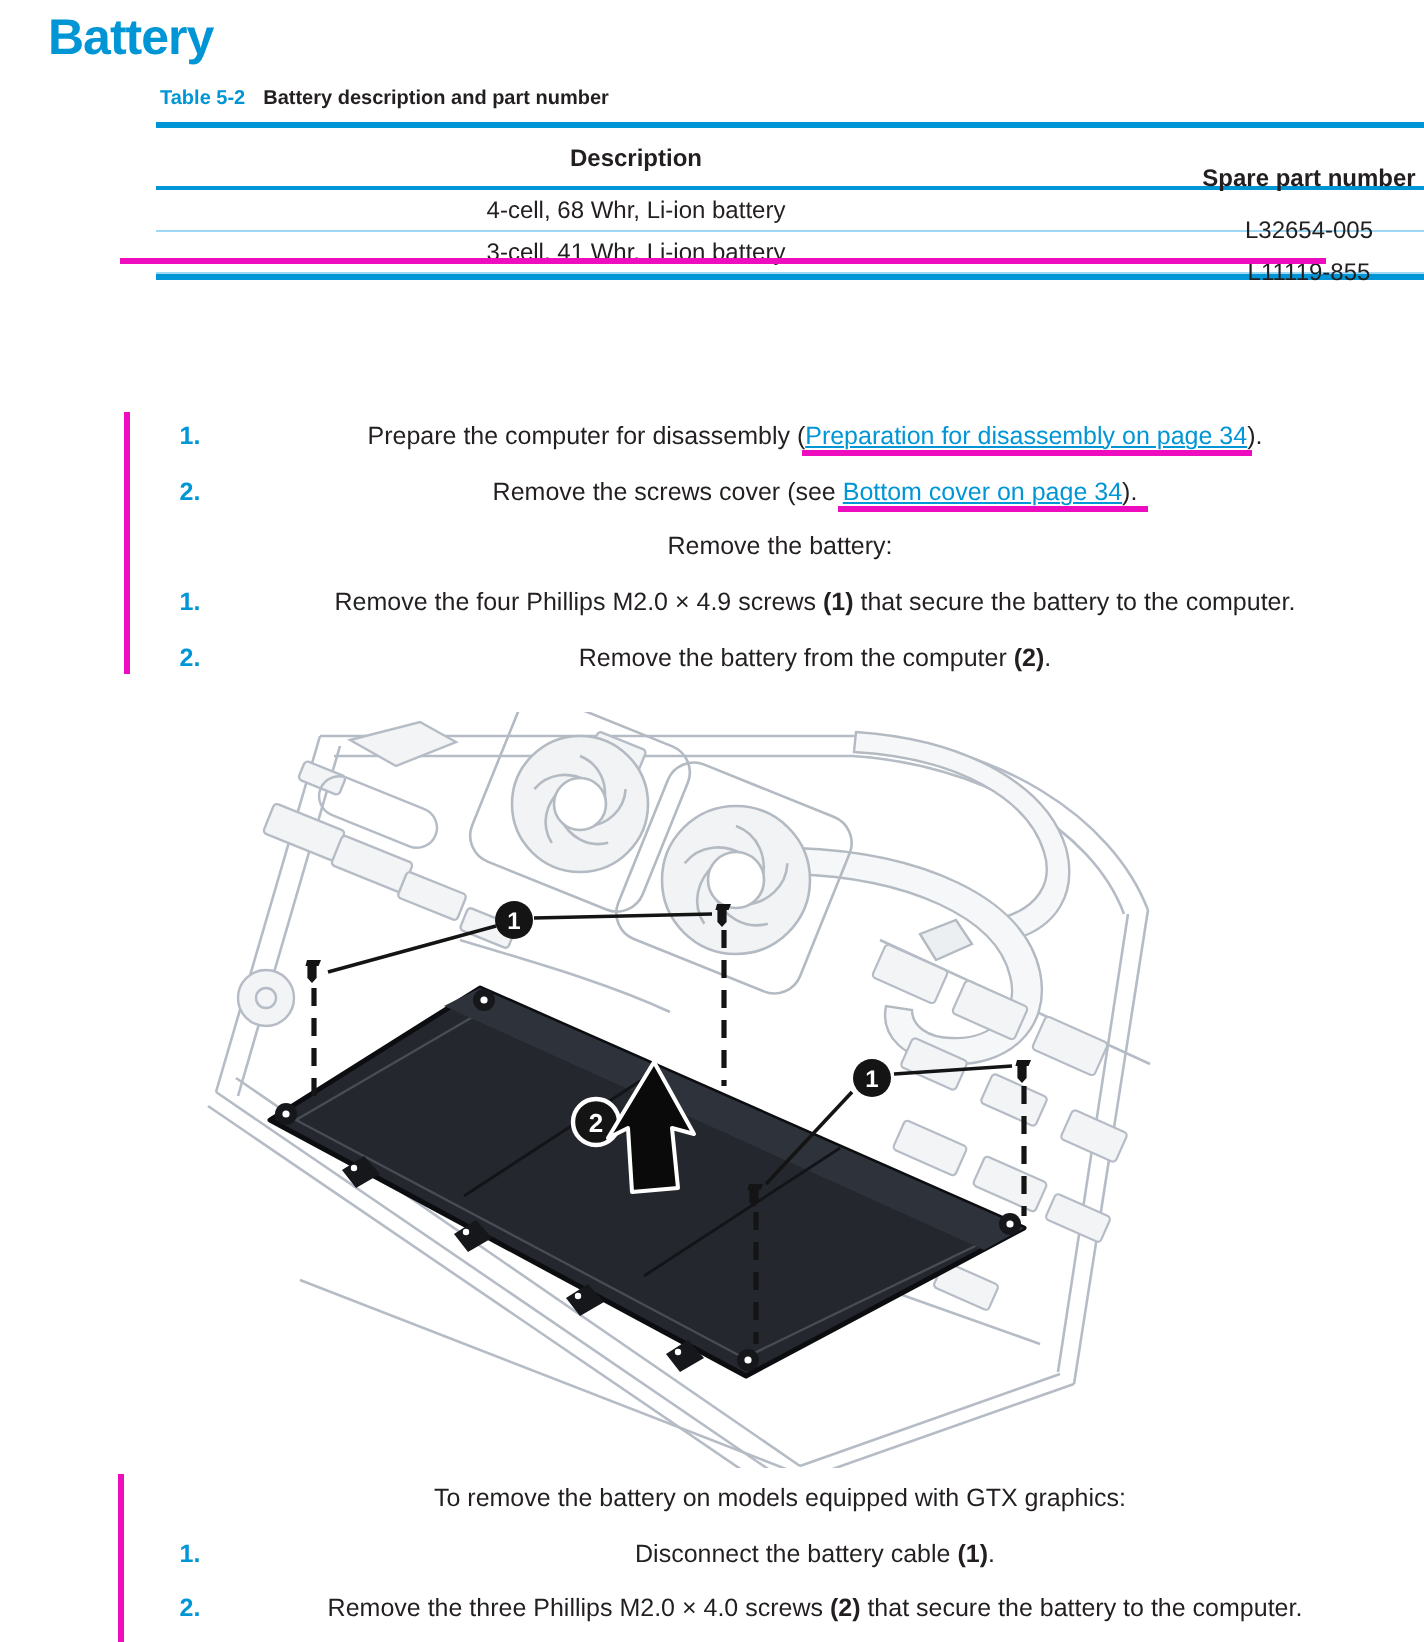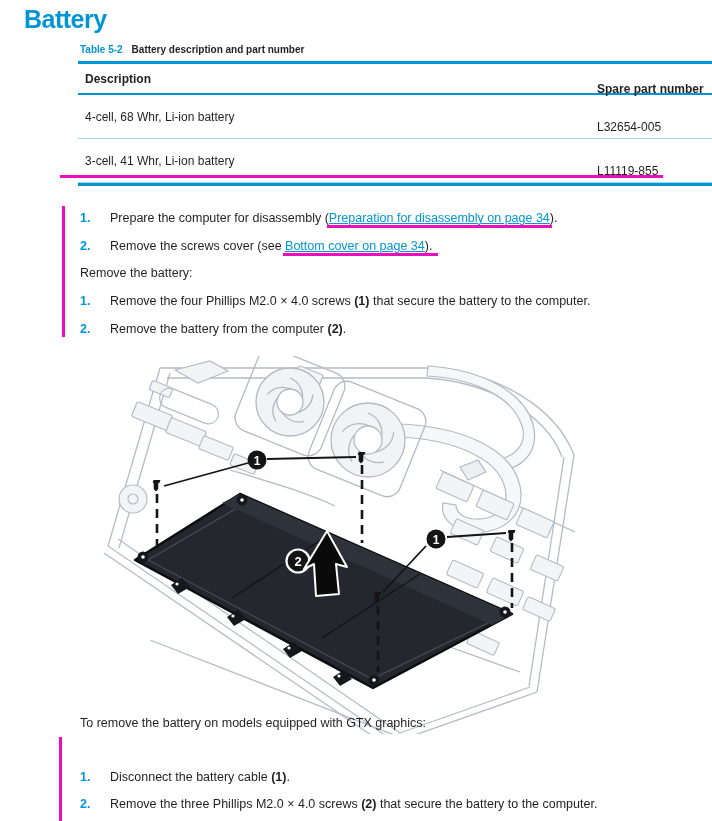--- a/index.html
+++ b/index.html
@@ -8,36 +8,36 @@
     --magenta:#ee0dbe;
     --ink:#231f20;
     --art:#b5bcc5;
     --artfill:#f2f4f6;
   }
   *{box-sizing:border-box;margin:0;padding:0;}
   html,body{background:#fff;}
   .page{
     position:relative;width:712px;height:821px;overflow:hidden;
     background:#fff;color:var(--ink);
-    font-family:"Liberation Sans",sans-serif;font-size:12.5px;
+    font-family:"Liberation Sans",sans-serif;font-size:12.5px;text-align:center;
   }
   .h1{
     position:absolute;left:24px;top:5px;
     font-size:25px;font-weight:bold;color:var(--blue);letter-spacing:-0.5px;
   }
   .caption{position:absolute;left:80px;top:44px;font-size:10px;font-weight:bold;}
   .caption .lab{color:var(--blue);margin-right:9px;}
   .parttable{
     position:absolute;left:78px;top:61px;width:634px;
     border-top:3px solid var(--blue);border-bottom:3px solid var(--blue);
     font-size:12px;
   }
   .trow{display:flex;align-items:center;gap:46px;}
   .thead{height:31px;font-weight:bold;border-bottom:2px solid var(--blue);}
-  .tbody{height:44px;border-bottom:1.5px solid var(--ltblue);position:relative;}
+  .tbody{height:21px;border-bottom:1.5px solid var(--ltblue);position:relative;}
   .col-desc{flex:1;padding-left:7px;}
   .col-part{width:115px;flex:none;margin-top:20px;}
   .hl-row::after{
     content:"";position:absolute;left:-18px;right:49px;bottom:4px;height:3px;
     background:var(--magenta);z-index:3;
   }
   .para{position:absolute;left:80px;width:620px;}
   .step{position:absolute;left:80px;width:625px;display:flex;}
   .step .num{width:30px;flex:none;color:var(--blue);font-weight:bold;}
   .step .body{flex:1;}
@@ -89,21 +89,21 @@
 
   <div class="step" style="top:239px">
     <span class="num">2.</span>
     <span class="body"><span>Remove the screws cover (see </span><span class="link annot ext"><span>Bottom cover on page 34</span></span><span>).</span></span>
   </div>
 
   <div class="para" style="top:266px">Remove the battery:</div>
 
   <div class="step" style="top:294px">
     <span class="num">1.</span>
-    <span class="body"><span>Remove the four Phillips M2.0 × 4.0 screws </span><b>(1)</b><span> that secure the battery to the computer.</span></span>
+    <span class="body"><span>Remove the four Phillips M2.0 × 4.9 screws </span><b>(1)</b><span> that secure the battery to the computer.</span></span>
   </div>
 
   <div class="step" style="top:322px">
     <span class="num">2.</span>
     <span class="body"><span>Remove the battery from the computer </span><b>(2)</b><span>.</span></span>
   </div>
 
   <div class="changebar" style="left:62px;top:206px;height:131px"></div>
   <div class="changebar" style="left:59px;top:737px;height:84px"></div>
 
@@ -244,21 +244,21 @@
       </g>
       <g>
         <circle cx="298" cy="561" r="11.5" fill="#141414" stroke="#ffffff" stroke-width="2.2"></circle>
         <text class="co" x="298" y="566" text-anchor="middle" font-size="13" fill="#ffffff">2</text>
       </g>
 
       <polygon points="327,531 347,567 336,564 339,594 316,596 314,564 304,569" fill="#0a0a0a" stroke="#ffffff" stroke-width="2" stroke-linejoin="round"></polygon>
     </svg>
   </div>
 
-  <div class="para" style="top:716px">To remove the battery on models equipped with GTX graphics:</div>
+  <div class="para" style="top:742px">To remove the battery on models equipped with GTX graphics:</div>
 
   <div class="step" style="top:770px">
     <span class="num">1.</span>
     <span class="body"><span>Disconnect the battery cable </span><b>(1)</b><span>.</span></span>
   </div>
 
   <div class="step" style="top:797px">
     <span class="num">2.</span>
     <span class="body"><span>Remove the three Phillips M2.0 × 4.0 screws </span><b>(2)</b><span> that secure the battery to the computer.</span></span>
   </div>

